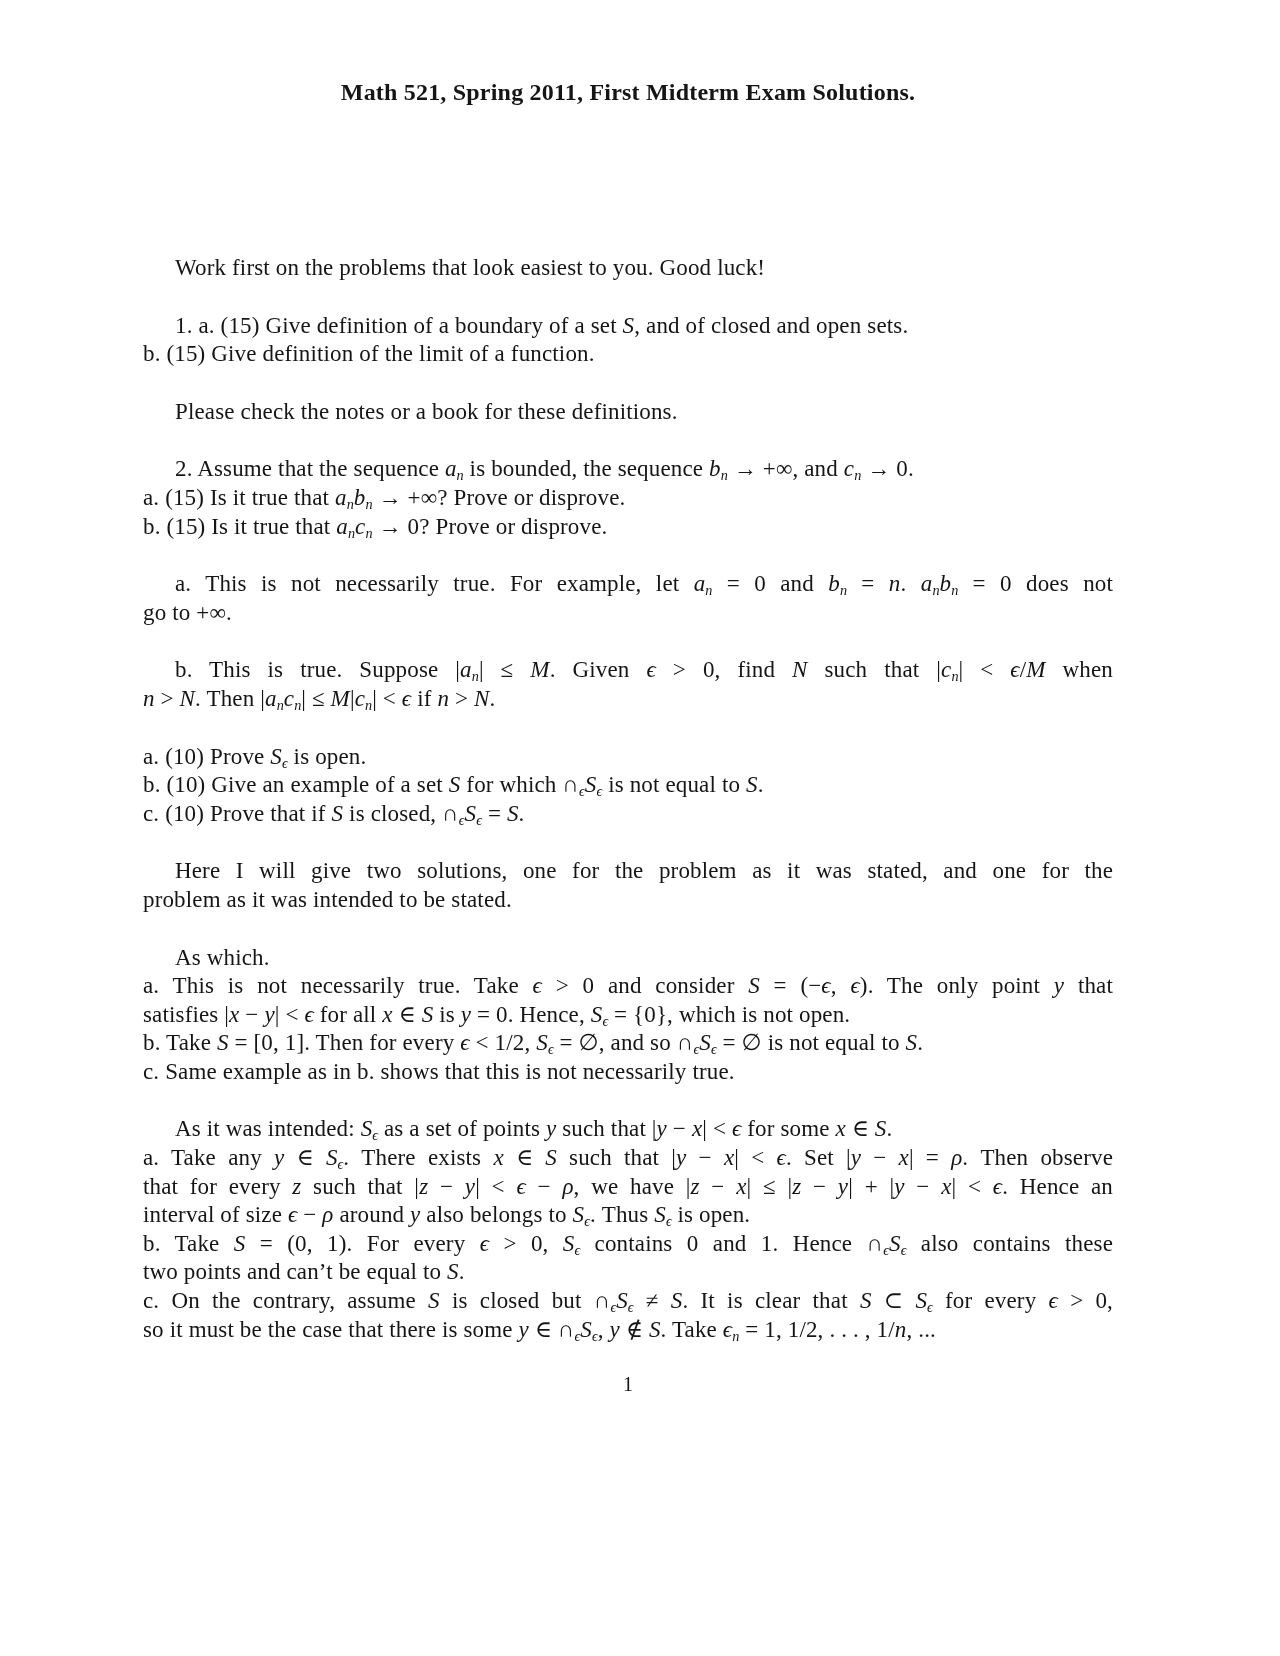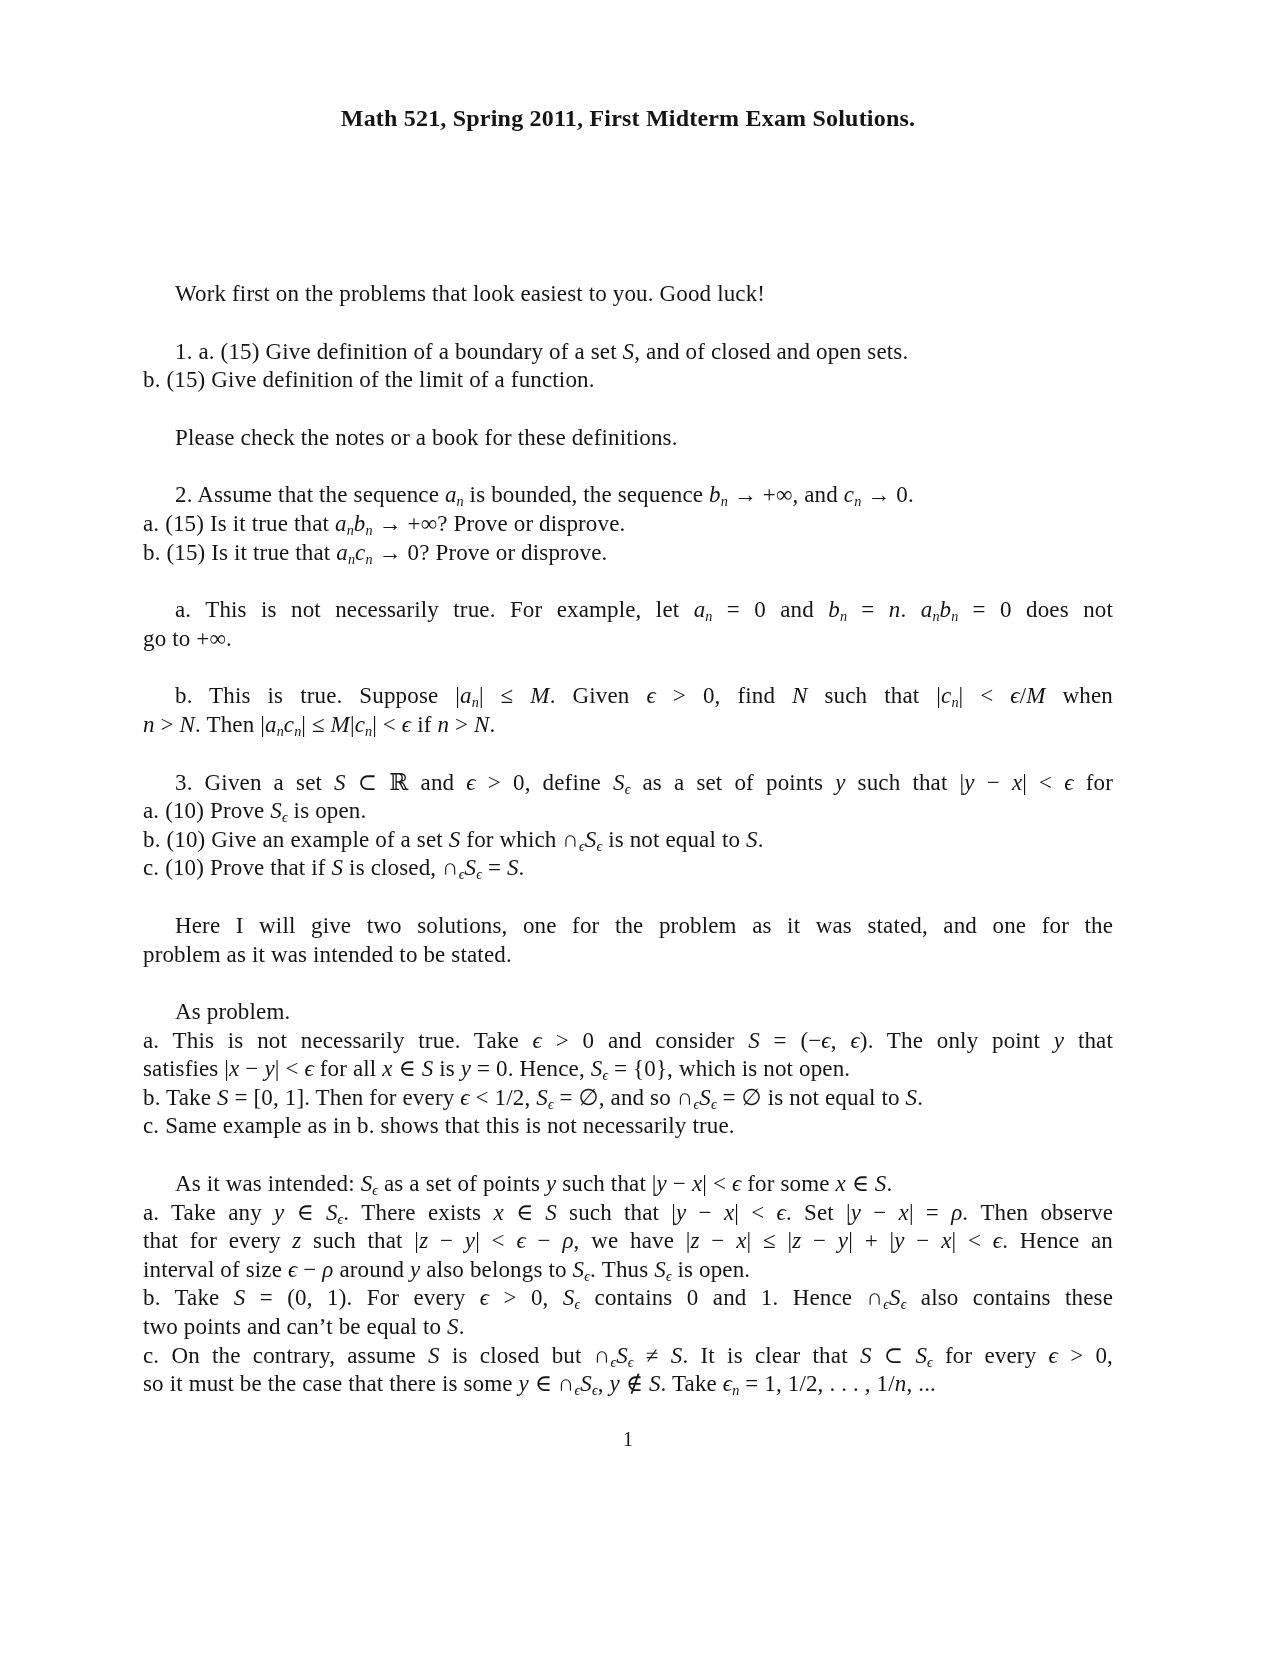--- a/index.html
+++ b/index.html
@@ -14,21 +14,21 @@
     width: 1280px; height: 1656px;
     background: #ffffff;
     overflow: hidden;
   }
   .doc {
     position: absolute;
     left: 143px; top: 0;
     width: 970px;
   }
   .title {
-    margin-top: 104px;
+    margin-top: 78px;
     text-align: center;
     font-weight: 700;
     font-size: 24px;
     line-height: 28px;
     letter-spacing: 0.2px;
   }
   .doc-body {
     margin-top: 148px;
     font-size: 23px;
     line-height: 28.6px;
@@ -77,31 +77,30 @@
         </div>
         <div class="para">
           <div class="line ind full">a. This is not necessarily true. For example, let <i>a</i><sub><i>n</i></sub> = 0 and <i>b</i><sub><i>n</i></sub> = <i>n</i>. <i>a</i><sub><i>n</i></sub><i>b</i><sub><i>n</i></sub> = 0 does not</div>
           <div class="line">go to +∞.</div>
         </div>
         <div class="para">
           <div class="line ind full">b. This is true. Suppose |<i>a</i><sub><i>n</i></sub>| ≤ <i>M</i>. Given <i>ϵ</i> &gt; 0, find <i>N</i> such that |<i>c</i><sub><i>n</i></sub>| &lt; <i>ϵ</i>/<i>M</i> when</div>
           <div class="line"><i>n</i> &gt; <i>N</i>. Then |<i>a</i><sub><i>n</i></sub><i>c</i><sub><i>n</i></sub>| ≤ <i>M</i>|<i>c</i><sub><i>n</i></sub>| &lt; <i>ϵ</i> if <i>n</i> &gt; <i>N</i>.</div>
         </div>
         <div class="para">
-          <div class="line ind full">3. Given a set <i>S</i> ⊂ ℝ and <i>ϵ</i> &gt; 0, define <i>S</i><sub><i>ϵ</i></sub> as a set of points <i>y</i> such that |<i>y</i> − <i>x</i>| &lt; <i>ϵ</i> for</div>
           <div class="line">a. (10) Prove <i>S</i><sub><i>ϵ</i></sub> is open.</div>
           <div class="line">b. (10) Give an example of a set <i>S</i> for which ∩<sub><i>ϵ</i></sub><i>S</i><sub><i>ϵ</i></sub> is not equal to <i>S</i>.</div>
           <div class="line">c. (10) Prove that if <i>S</i> is closed, ∩<sub><i>ϵ</i></sub><i>S</i><sub><i>ϵ</i></sub> = <i>S</i>.</div>
         </div>
         <div class="para">
           <div class="line ind full">Here I will give two solutions, one for the problem as it was stated, and one for the</div>
           <div class="line">problem as it was intended to be stated.</div>
         </div>
         <div class="para">
-          <div class="line ind">As problem.</div>
+          <div class="line ind">As which.</div>
           <div class="line full">a. This is not necessarily true. Take <i>ϵ</i> &gt; 0 and consider <i>S</i> = (−<i>ϵ</i>, <i>ϵ</i>). The only point <i>y</i> that</div>
           <div class="line">satisfies |<i>x</i> − <i>y</i>| &lt; <i>ϵ</i> for all <i>x</i> ∈ <i>S</i> is <i>y</i> = 0. Hence, <i>S</i><sub><i>ϵ</i></sub> = {0}, which is not open.</div>
           <div class="line">b. Take <i>S</i> = [0, 1]. Then for every <i>ϵ</i> &lt; 1/2, <i>S</i><sub><i>ϵ</i></sub> = ∅, and so ∩<sub><i>ϵ</i></sub><i>S</i><sub><i>ϵ</i></sub> = ∅ is not equal to <i>S</i>.</div>
           <div class="line">c. Same example as in b. shows that this is not necessarily true.</div>
         </div>
         <div class="para">
           <div class="line ind">As it was intended: <i>S</i><sub><i>ϵ</i></sub> as a set of points <i>y</i> such that |<i>y</i> − <i>x</i>| &lt; <i>ϵ</i> for some <i>x</i> ∈ <i>S</i>.</div>
           <div class="line full">a. Take any <i>y</i> ∈ <i>S</i><sub><i>ϵ</i></sub>. There exists <i>x</i> ∈ <i>S</i> such that |<i>y</i> − <i>x</i>| &lt; <i>ϵ</i>. Set |<i>y</i> − <i>x</i>| = <i>ρ</i>. Then observe</div>
           <div class="line full">that for every <i>z</i> such that |<i>z</i> − <i>y</i>| &lt; <i>ϵ</i> − <i>ρ</i>, we have |<i>z</i> − <i>x</i>| ≤ |<i>z</i> − <i>y</i>| + |<i>y</i> − <i>x</i>| &lt; <i>ϵ</i>. Hence an</div>
           <div class="line">interval of size <i>ϵ</i> − <i>ρ</i> around <i>y</i> also belongs to <i>S</i><sub><i>ϵ</i></sub>. Thus <i>S</i><sub><i>ϵ</i></sub> is open.</div>

